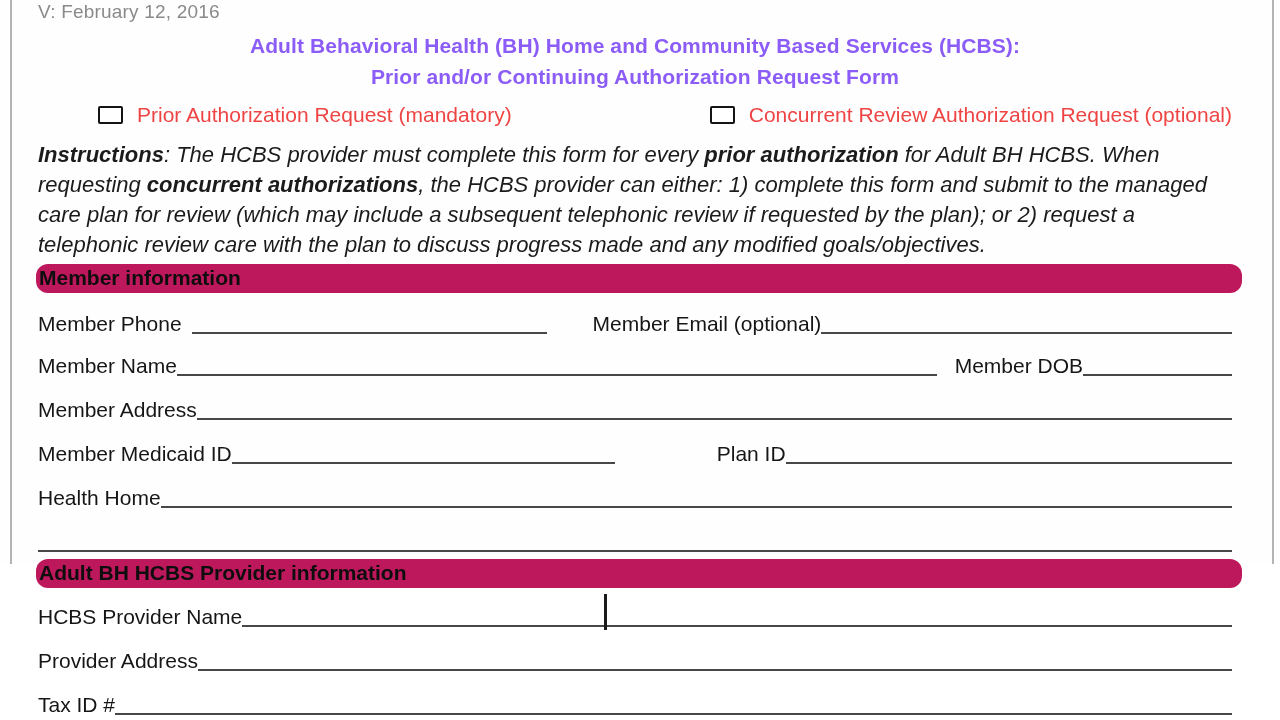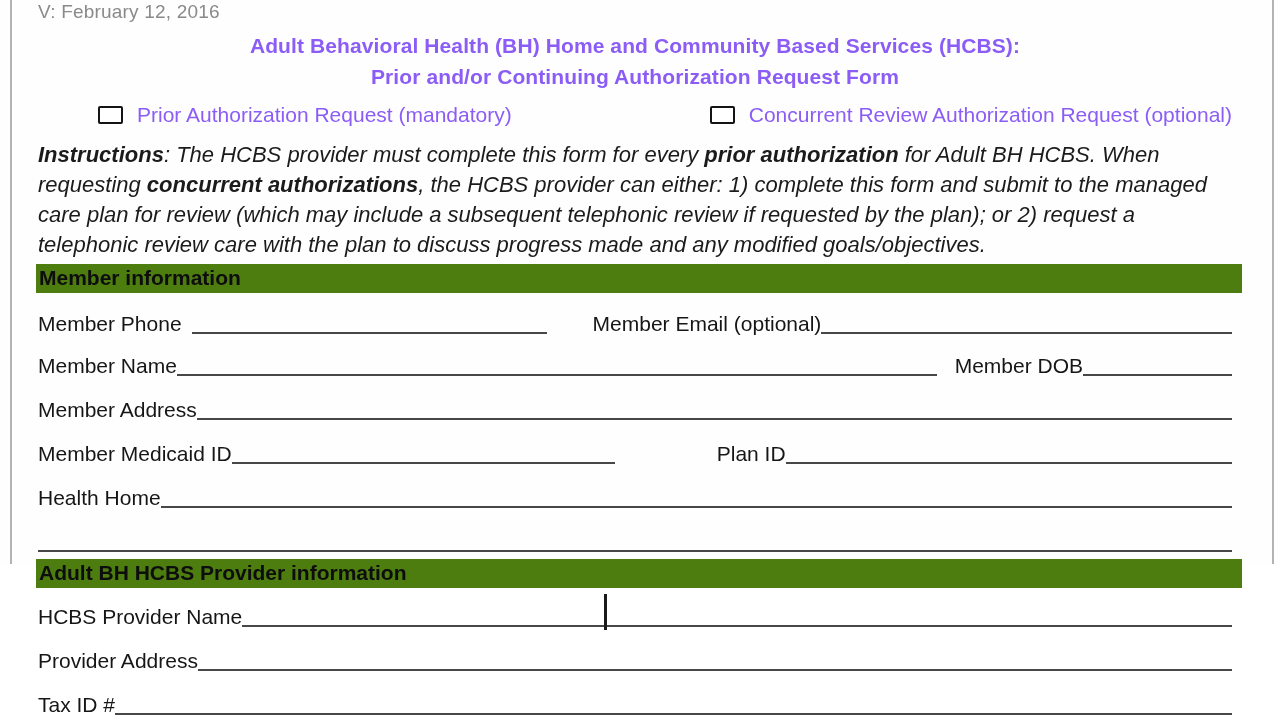--- a/index.html
+++ b/index.html
@@ -48,44 +48,45 @@
     height: 26px;
   }
   .checkbox-item { display: flex; align-items: center; gap: 14px; }
   .checkbox-box {
     width: 21px; height: 14px;
     border: 2px solid #141414;
     border-radius: 2px;
     background: #fff;
     flex: 0 0 auto;
   }
-  .checkbox-label { white-space: nowrap; color: #8b5cf6; text-align: center; }
+  .checkbox-label { white-space: nowrap; color: #ef4444; text-align: center; }
 
   .instructions {
     margin-top: 12px;
     font-style: italic;
     font-size: 22px;
     line-height: 30px;
     color: #1b1b1b;
   }
   .instructions .b { font-weight: bold; }
   .instr-line { white-space: nowrap; }
 
   .section-header {
     margin-top: 4px;
     margin-left: -2px;
     width: 1206px;
     box-sizing: border-box;
-    background: #4d7c0f;
+    background: #be185d;
     font-weight: bold;
     font-size: 21px;
     color: #0d0d0d;
     padding: 2px 4px 3px 3px;
     line-height: 24px;
     height: 29px;
+    border-radius: 12px;
   }
 
   .field-row {
     position: relative;
     display: flex;
     align-items: flex-end;
     margin-top: 15px;
     height: 29px;
     font-size: 21px;
     color: #161616;

